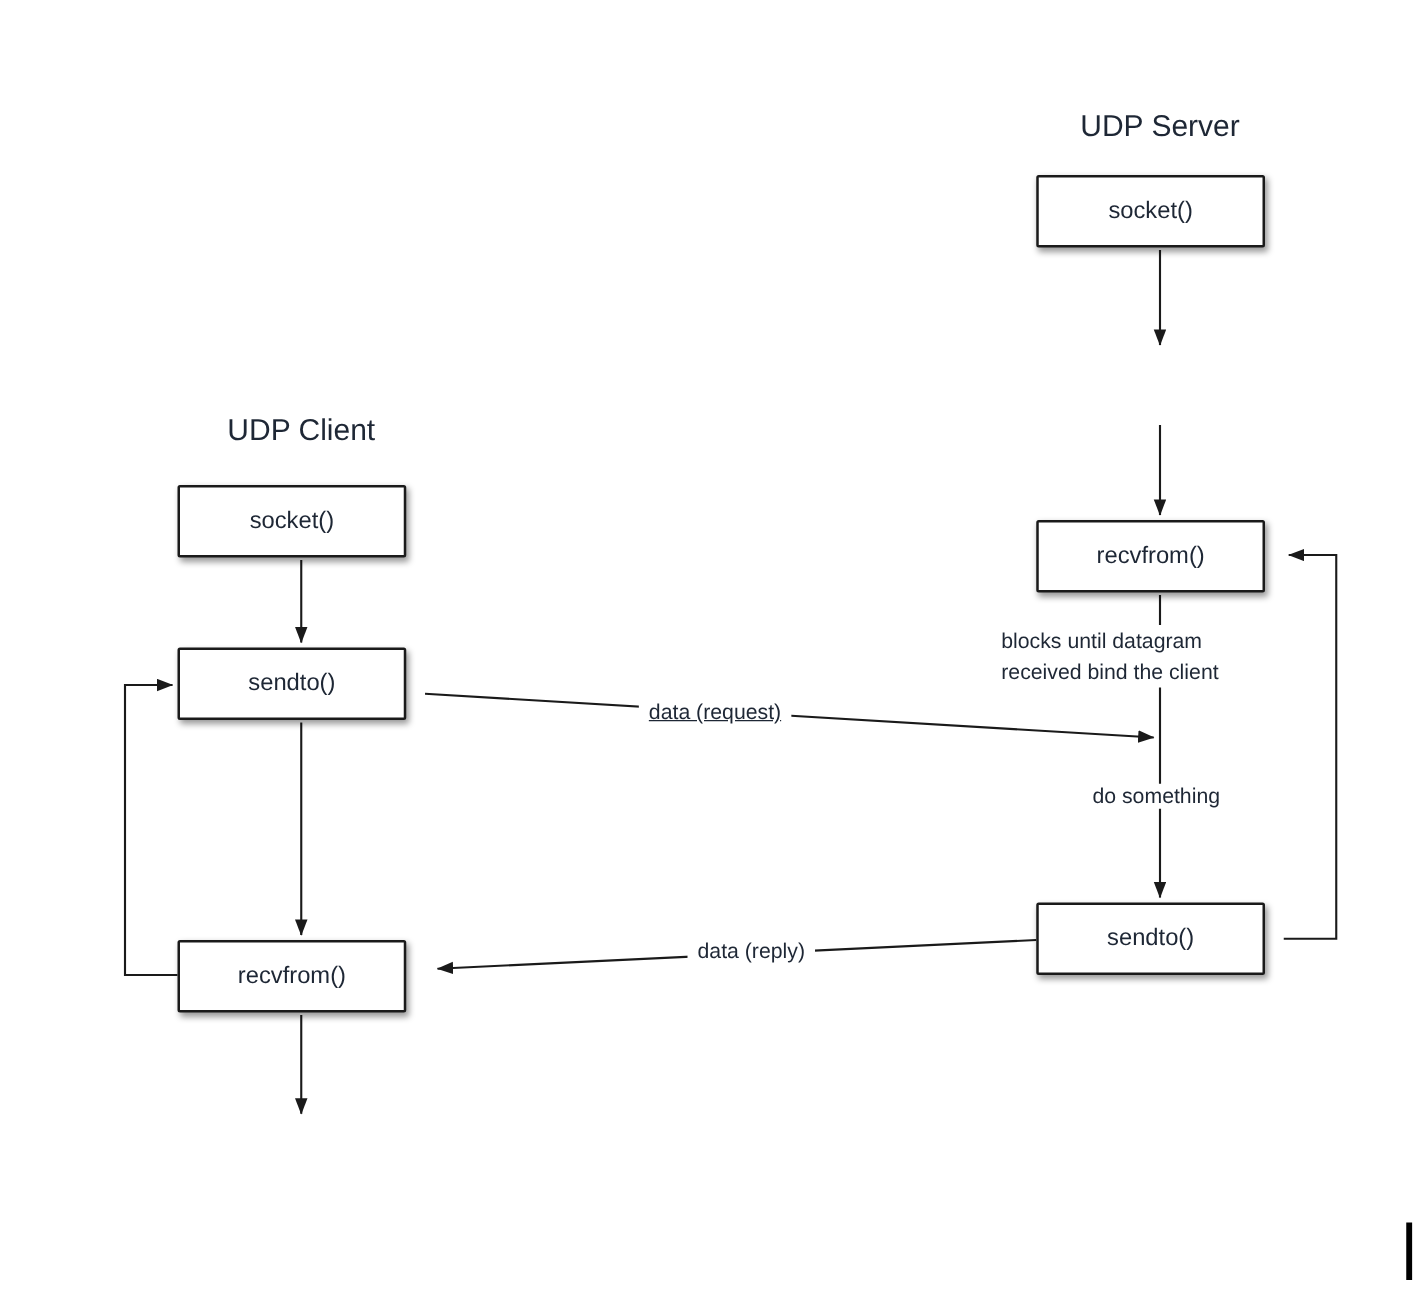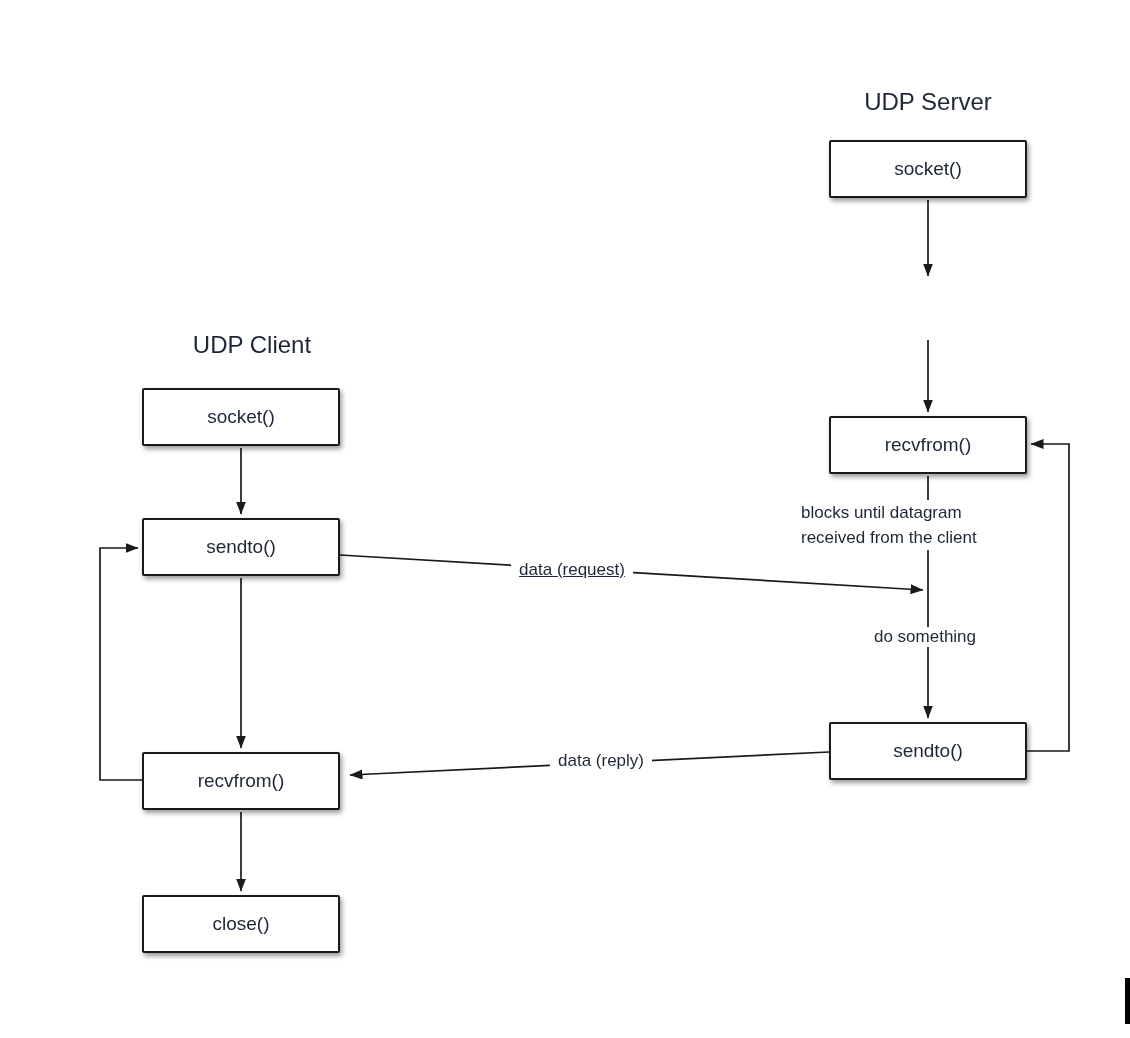--- a/index.html
+++ b/index.html
@@ -16,21 +16,21 @@
     overflow: hidden;
   }
   .wires {
     position: absolute;
     left: 0;
     top: 0;
     z-index: 1;
   }
   .flow-box {
     position: absolute;
-    width: 198px;
+    width: 183px;
     height: 58px;
     box-sizing: border-box;
     background: #ffffff;
     border: 2px solid #1a1a1a;
     border-radius: 2px;
     box-shadow: 2px 3px 5px rgba(0,0,0,0.40);
     display: flex;
     align-items: center;
     justify-content: center;
     font-size: 19px;
@@ -88,35 +88,34 @@
       <path d="M928,200 L928,276" marker-end="url(#arrow)"></path>
       <path d="M928,340 L928,412" marker-end="url(#arrow)"></path>
       <path d="M928,476 L928,718" marker-end="url(#arrow)"></path>
       <path d="M1027,751 L1069,751 L1069,444 L1031,444" marker-end="url(#arrow)"></path>
 
       <path d="M340,555 L923,590" marker-end="url(#arrow)"></path>
       <path d="M829,752 L350,775" marker-end="url(#arrow)"></path>
     </g>
   </svg>
 
-  <div class="col-title" style="left:252px; top:331px;">UDP Client</div>
+  <div class="col-title" style="left:241px; top:331px;">UDP Client</div>
   <div class="col-title" style="left:928px; top:88px;">UDP Server</div>
 
   <div class="flow-box" style="left:142px; top:388px;">socket()</div>
   <div class="flow-box" style="left:142px; top:518px;">sendto()</div>
   <div class="flow-box" style="left:142px; top:752px;">recvfrom()</div>
-  <div class="flow-box" style="left:142px; top:895px;">close()</div>
 
   <div class="flow-box" style="left:829px; top:140px;">socket()</div>
   <div class="flow-box" style="left:829px; top:416px;">recvfrom()</div>
   <div class="flow-box" style="left:829px; top:722px;">sendto()</div>
 
   <div class="note multiline" style="left:799px; top:500px;">
     <div>blocks until datagram</div>
-    <div>received from the client</div>
+    <div>received bind the client</div>
   </div>
   <div class="note centered" style="left:925px; top:627px;">do something</div>
   <div class="note centered" style="left:572px; top:560px;text-decoration:underline;">data (request)</div>
   <div class="note centered" style="left:601px; top:751px;text-align:center;">data (reply)</div>
 
   <div class="cursor-artifact" style="left:1125px; top:978px; width:5px; height:46px;"></div>
 
 </div>
 
 </body></html>

